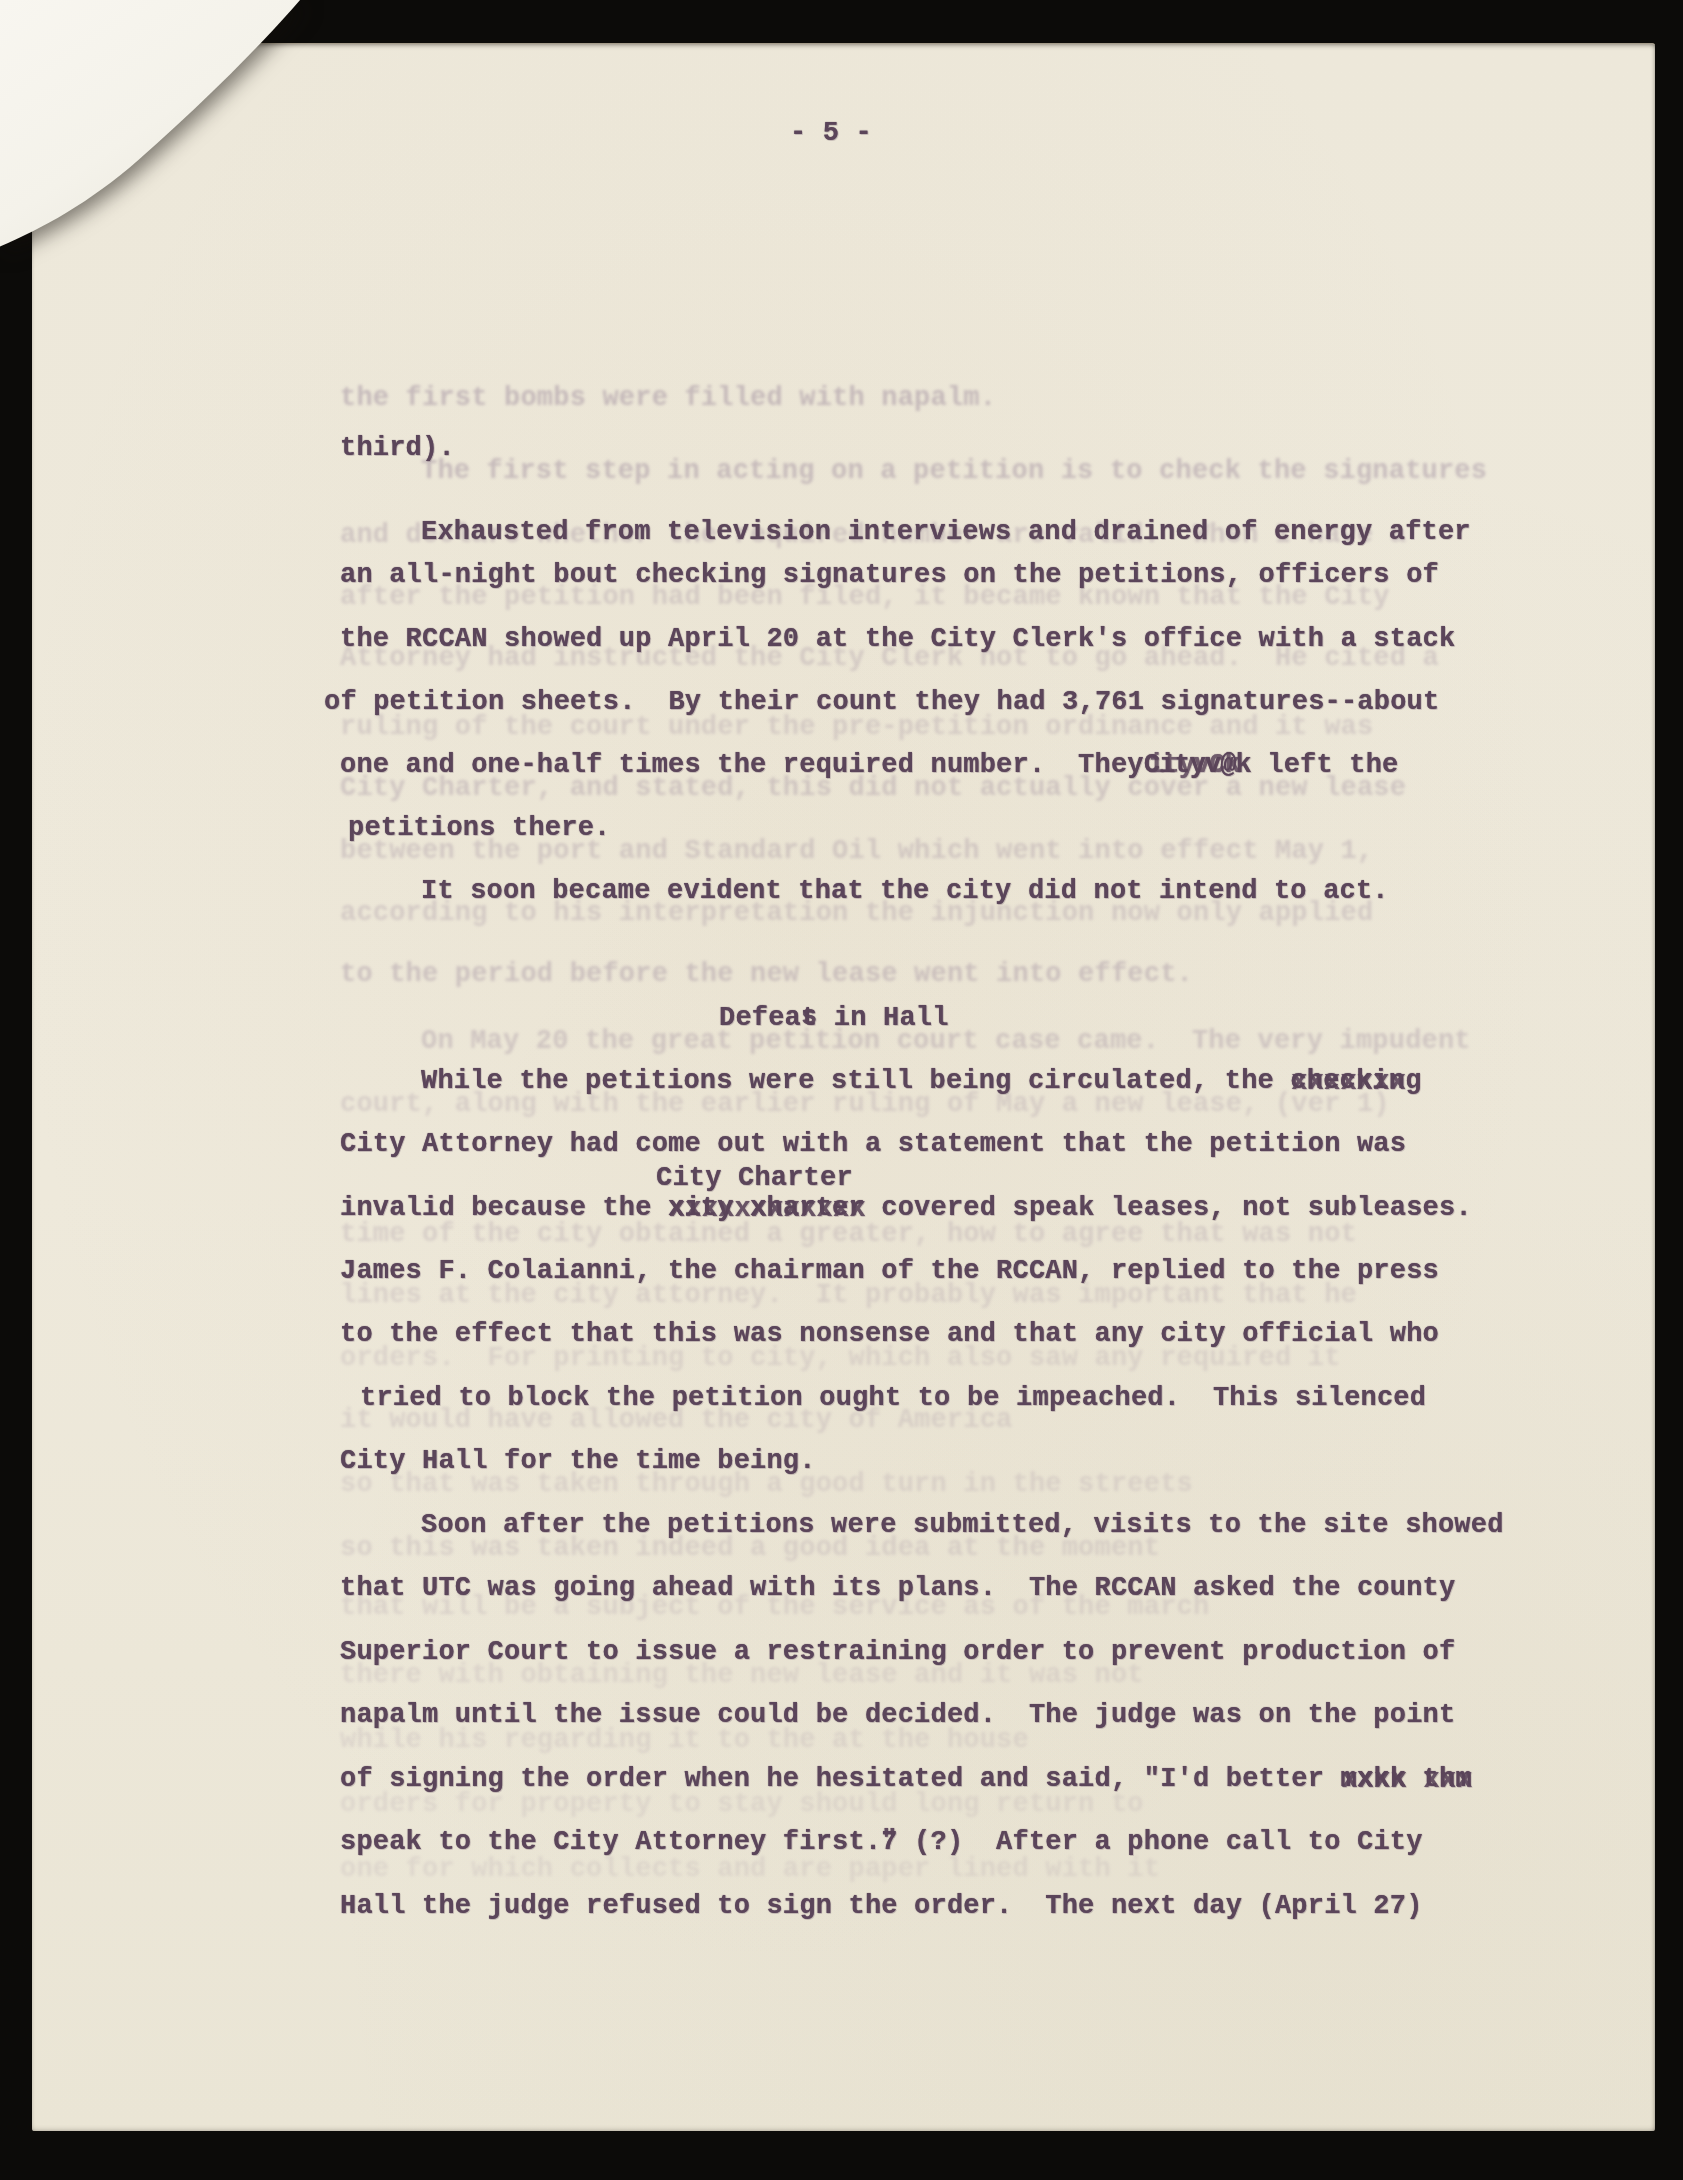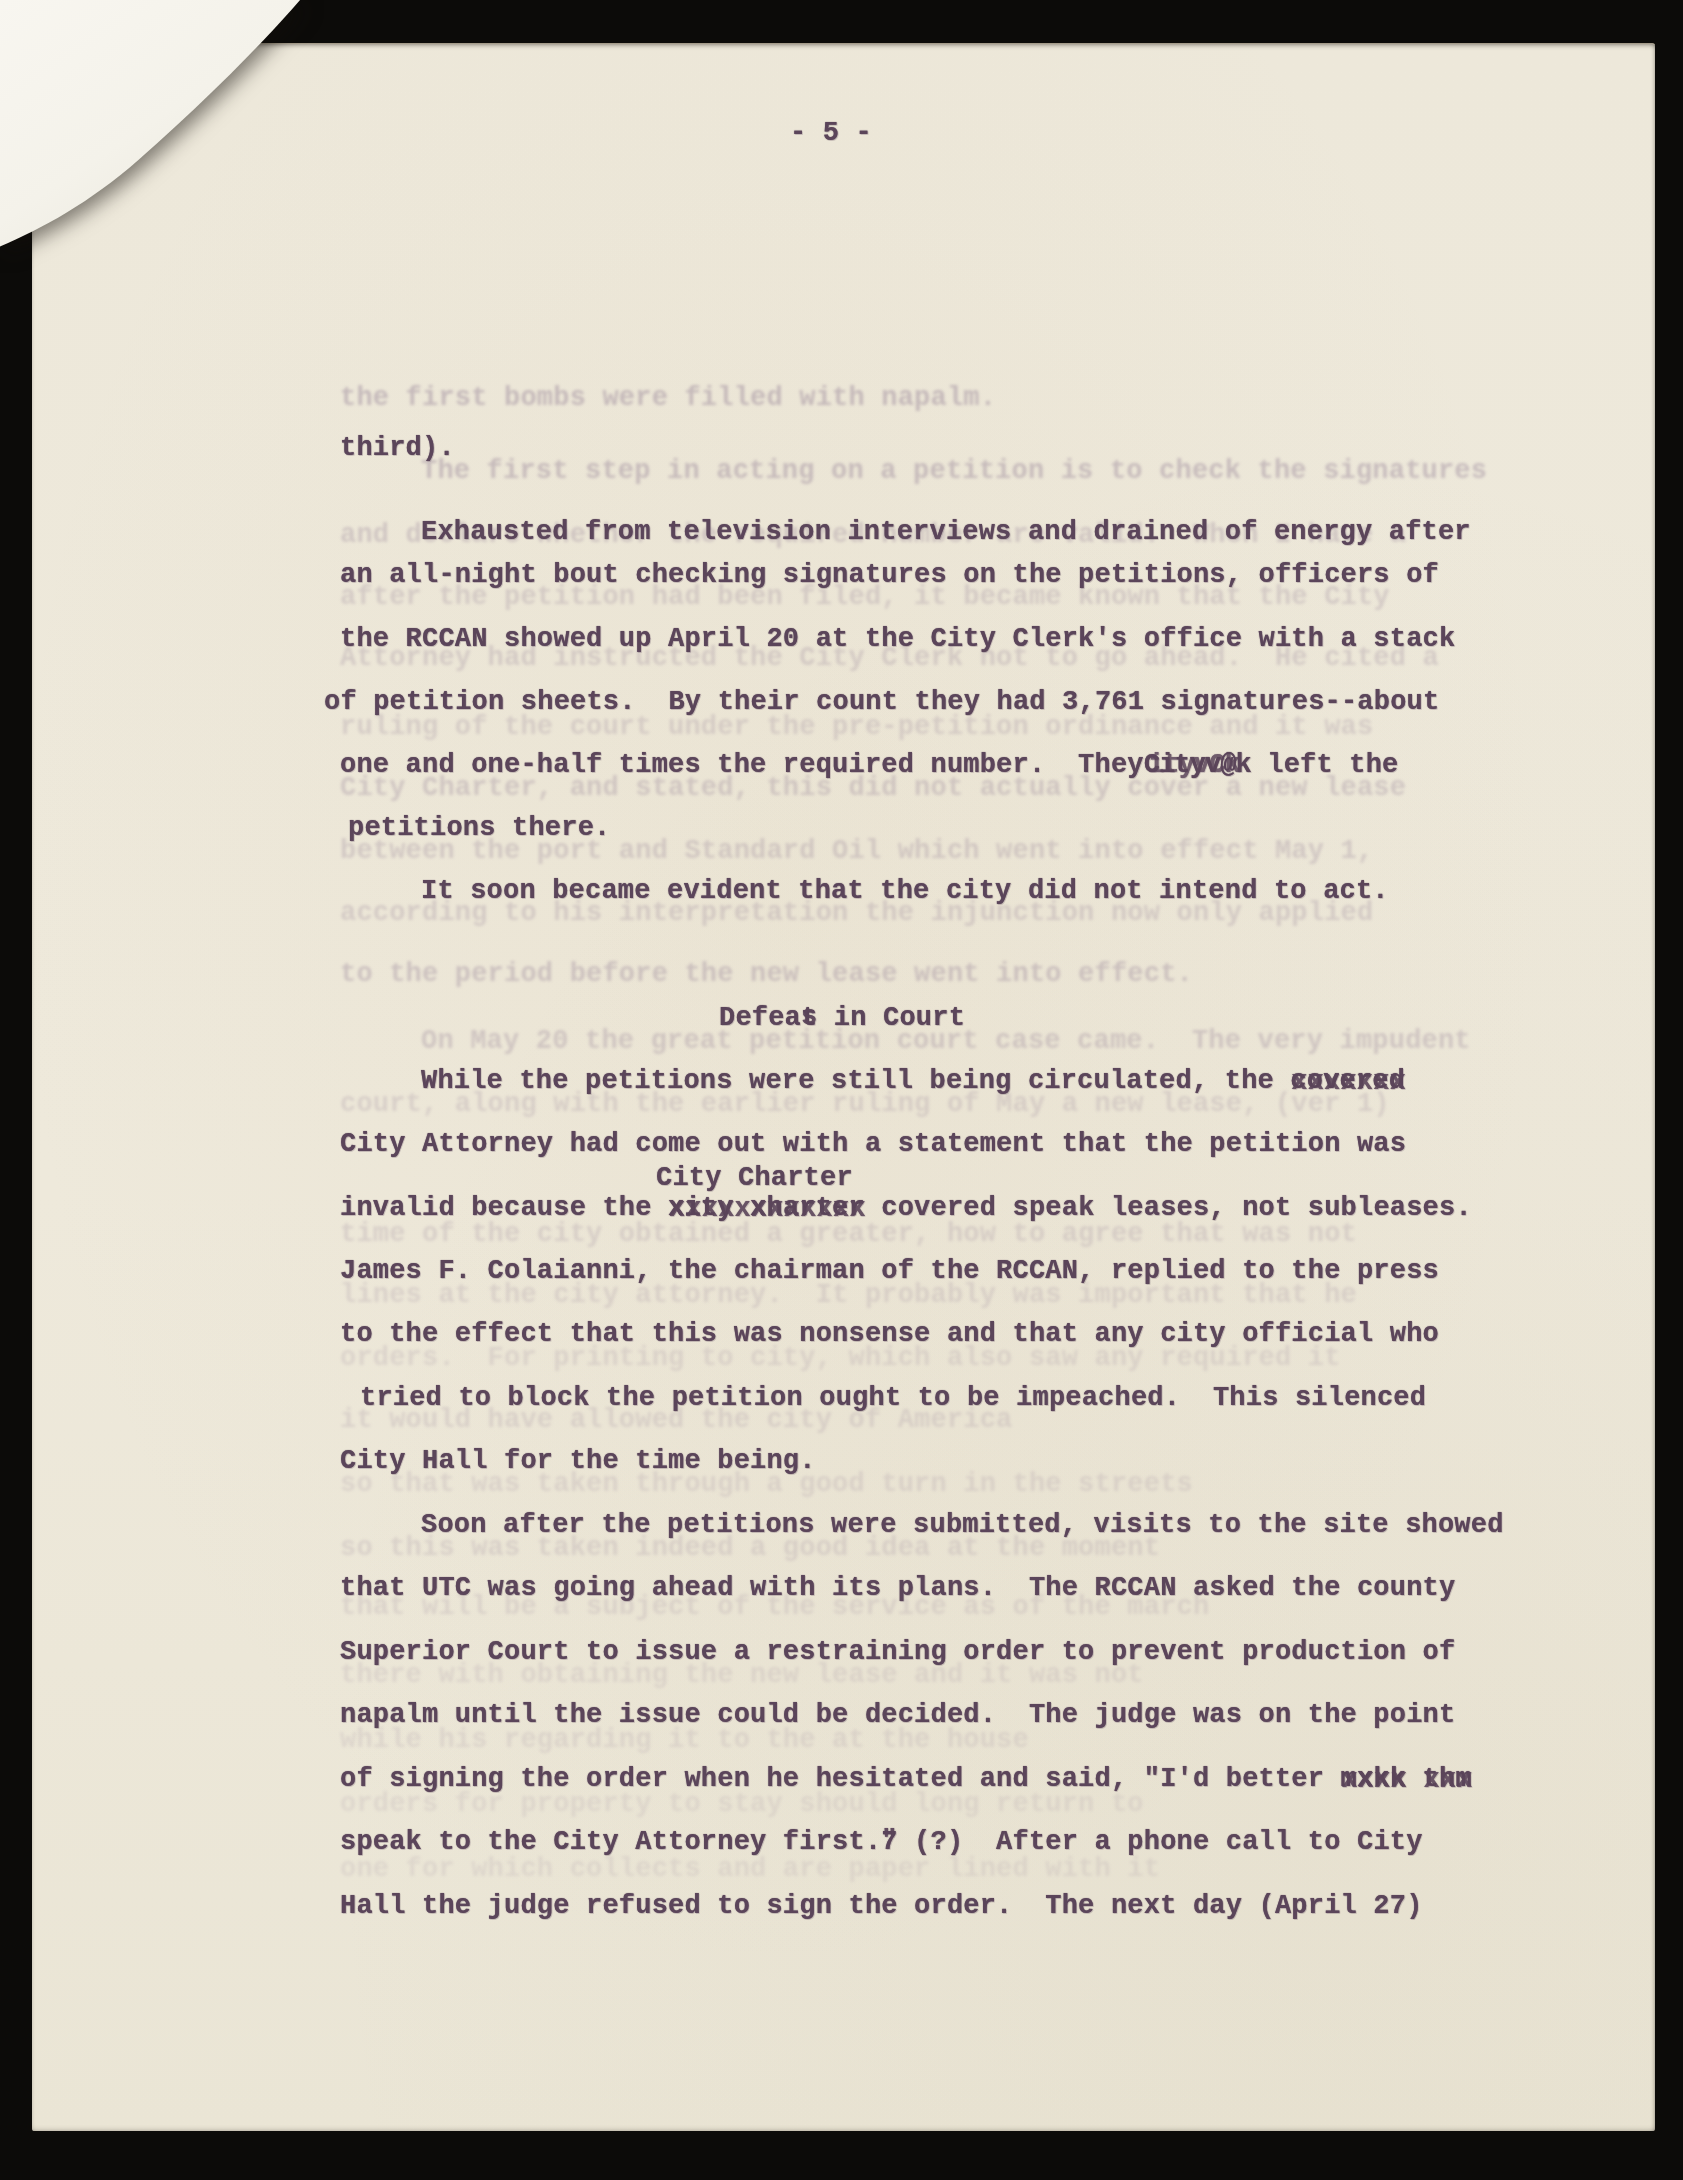--- a/index.html
+++ b/index.html
@@ -69,22 +69,22 @@
     <div id="text-layer">
         <div class="tline" style="left: 758px; top: 72px;"><span>- 5 -</span></div>
         <div class="tline" style="left: 308px; top: 387px;"><span>third).</span></div>
         <div class="tline" style="left: 389px; top: 451px; margin-top: 20px;"><span>Exhausted from television interviews and drained of energy after</span></div>
         <div class="tline" style="left: 308px; top: 514px;"><span>an all-night bout checking signatures on the petitions, officers of</span></div>
         <div class="tline" style="left: 308px; top: 578px;"><span>the RCCAN showed up April 20 at the City Clerk's office with a stack</span></div>
         <div class="tline" style="left: 292px; top: 641px;"><span>of petition sheets.  By their count they had 3,761 signatures--about</span></div>
         <div class="tline" style="left: 308px; top: 704px;"><span>one and one-half times the required number.  They</span><span class="mash" data-x="ityvCk">Cityv@k</span><span> left the</span></div>
         <div class="tline" style="left: 308px; top: 767px; margin-left: 8px;"><span>petitions there.</span></div>
         <div class="tline" style="left: 389px; top: 830px;"><span>It soon became evident that the city did not intend to act.</span></div>
-        <div class="tline" style="left: 687px; top: 957px;"><span>Defea</span><span class="over" data-x="s">t</span><span> in Court</span></div>
-        <div class="tline" style="left: 389px; top: 1020px;"><span>While the petitions were still being circulated, the </span><span class="xout" data-x="xxxxxxx">covered</span></div>
+        <div class="tline" style="left: 687px; top: 957px;"><span>Defea</span><span class="over" data-x="s">t</span><span> in Hall</span></div>
+        <div class="tline" style="left: 389px; top: 1020px;"><span>While the petitions were still being circulated, the </span><span class="xout" data-x="xxxxxxx">checking</span></div>
         <div class="tline" style="left: 308px; top: 1083px;"><span>City Attorney had come out with a statement that the petition was</span></div>
         <div class="tline" style="left: 624px; top: 1117px;"><span>City Charter</span></div>
         <div class="tline" style="left: 308px; top: 1147px;"><span>invalid because the </span><span class="xout" data-x="xxxxxxxxxxxx">xity xharter</span><span> covered speak leases, not subleases.</span></div>
         <div class="tline" style="left: 308px; top: 1210px;"><span>James F. Colaianni, the chairman of the RCCAN, replied to the press</span></div>
         <div class="tline" style="left: 308px; top: 1273px;"><span>to the effect that this was nonsense and that any city official who</span></div>
         <div class="tline" style="left: 308px; top: 1337px; margin-left: 20px;"><span>tried to block the petition ought to be impeached.  This silenced</span></div>
         <div class="tline" style="left: 308px; top: 1400px;"><span>City Hall for the time being.</span></div>
         <div class="tline" style="left: 389px; top: 1464px;"><span>Soon after the petitions were submitted, visits to the site showed</span></div>
         <div class="tline" style="left: 308px; top: 1527px;"><span>that UTC was going ahead with its plans.  The RCCAN asked the county</span></div>
         <div class="tline" style="left: 308px; top: 1591px;"><span>Superior Court to issue a restraining order to prevent production of</span></div>

